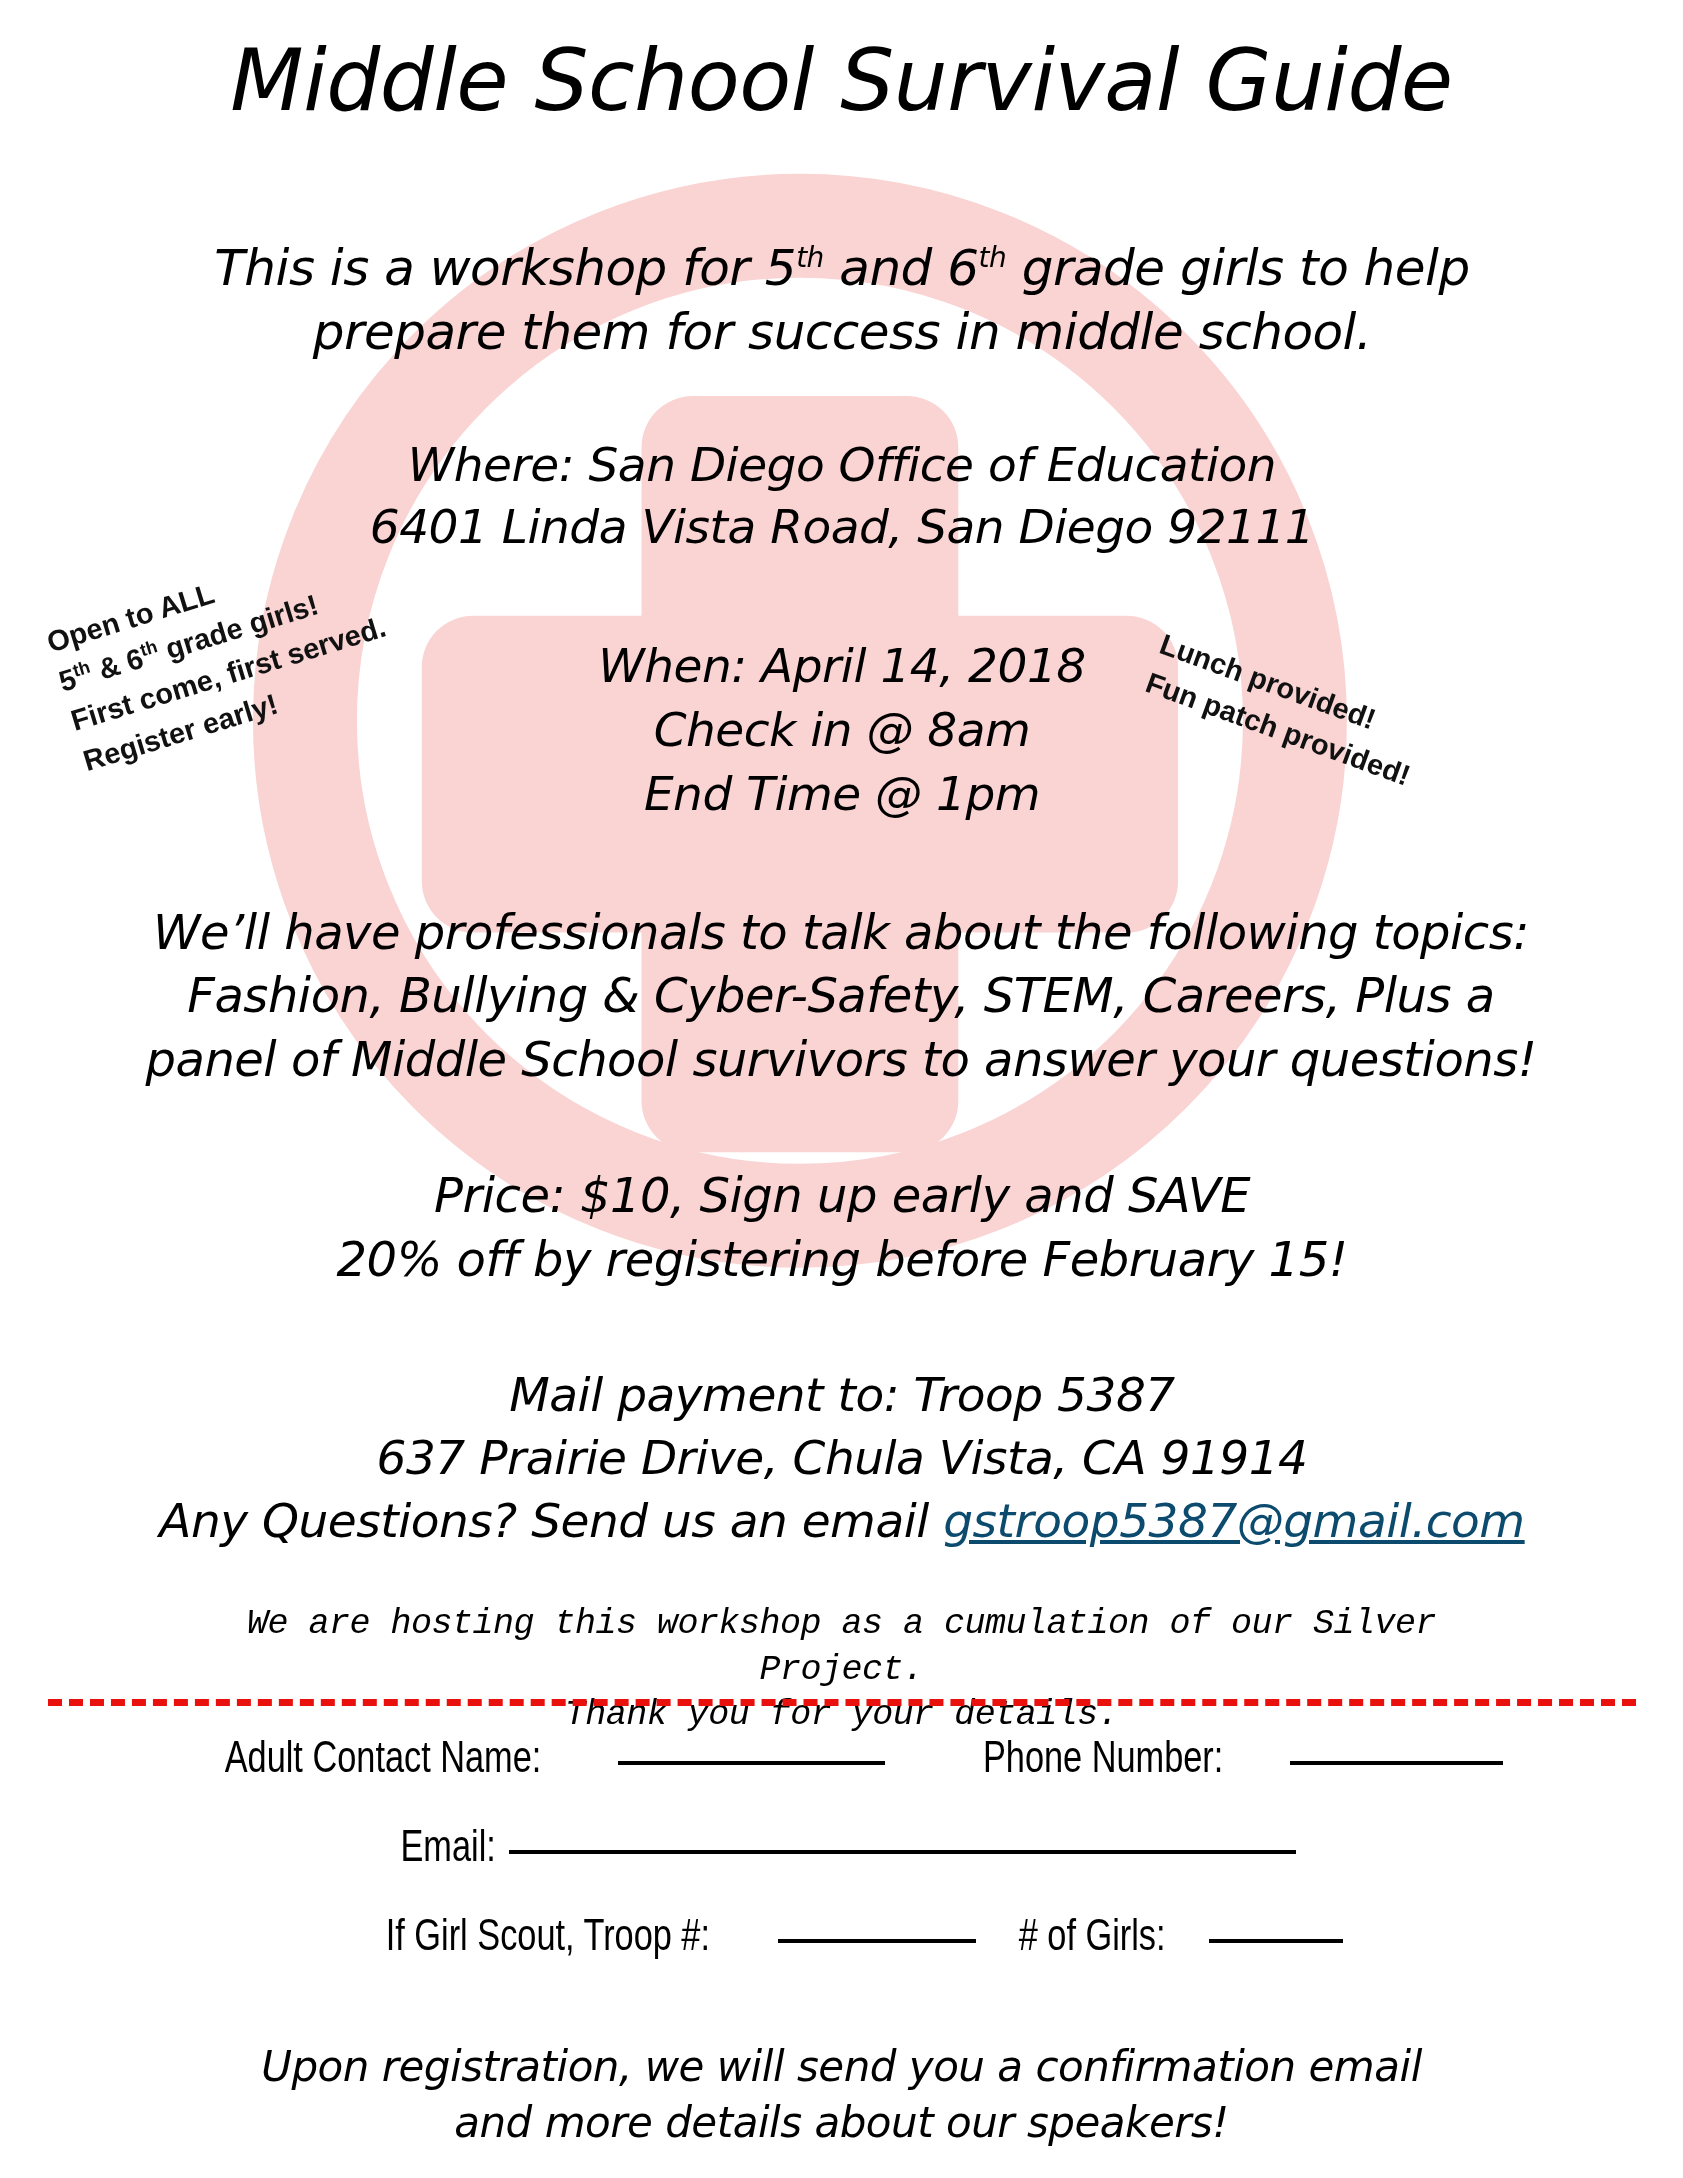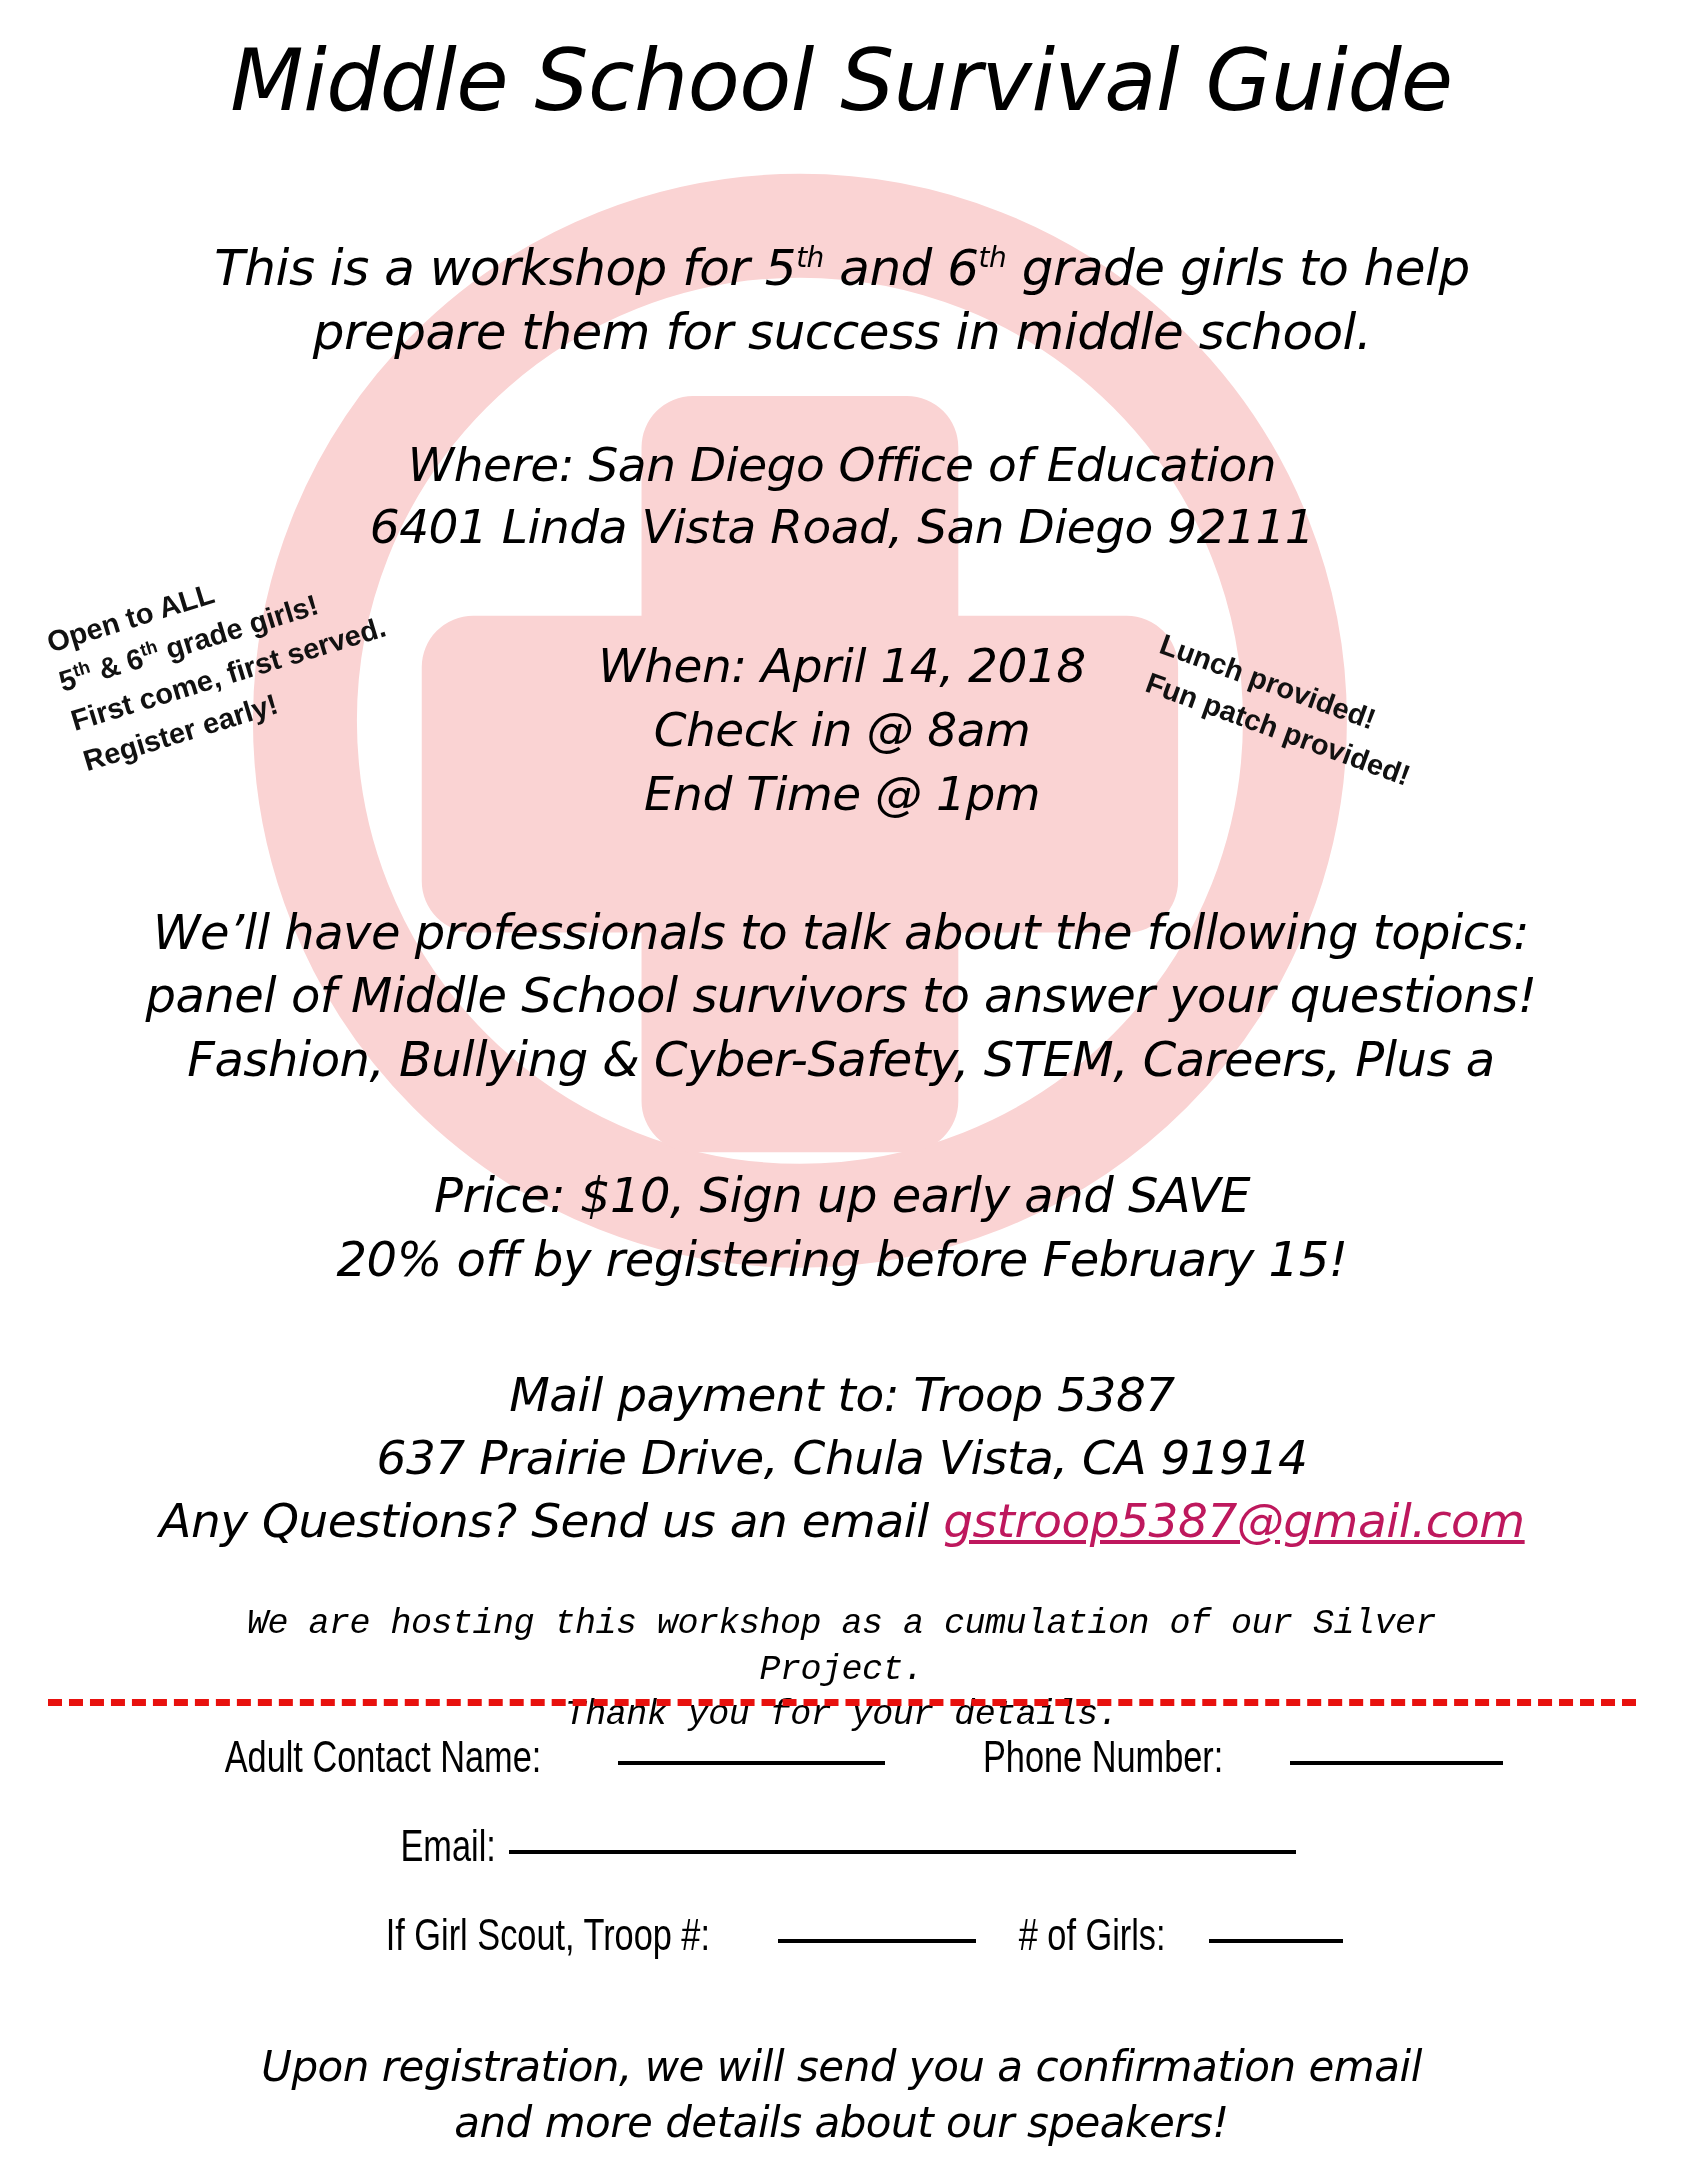--- a/index.html
+++ b/index.html
@@ -155,21 +155,21 @@
   #payment-block {
     position: absolute;
     left: 129px;
     top: 1364px;
     width: 1426px;
     text-align: center;
     font-size: 47px;
     line-height: 1.34;
   }
   #email-link {
-    color: #be185d;
+    color: #0c4a6e;
     text-decoration: underline;
     text-underline-offset: 3px;
     text-align: center;
   }
 
   
   #note-block {
     position: absolute;
     left: 178px;
     top: 1602px;
@@ -329,22 +329,22 @@
     </div>
 
     <div id="when-block" class="script">
       <div>When:  April 14, 2018</div>
       <div>Check in @ 8am</div>
       <div>End Time @ 1pm</div>
     </div>
 
     <div id="topics" class="script">
       <div>We’ll have professionals to talk about the following topics:</div>
+      <div>Fashion, Bullying &amp; Cyber-Safety, STEM, Careers, Plus a</div>
       <div>panel of Middle School survivors to answer your questions!</div>
-      <div>Fashion, Bullying &amp; Cyber-Safety, STEM, Careers, Plus a</div>
     </div>
 
     <div id="price-block" class="script">
       <div>Price:  $10, Sign up early and SAVE</div>
       <div>20% off by registering before February 15!</div>
     </div>
 
     <div id="payment-block" class="script">
       <div>Mail payment to: Troop 5387</div>
       <div>637 Prairie Drive, Chula Vista, CA 91914</div>

